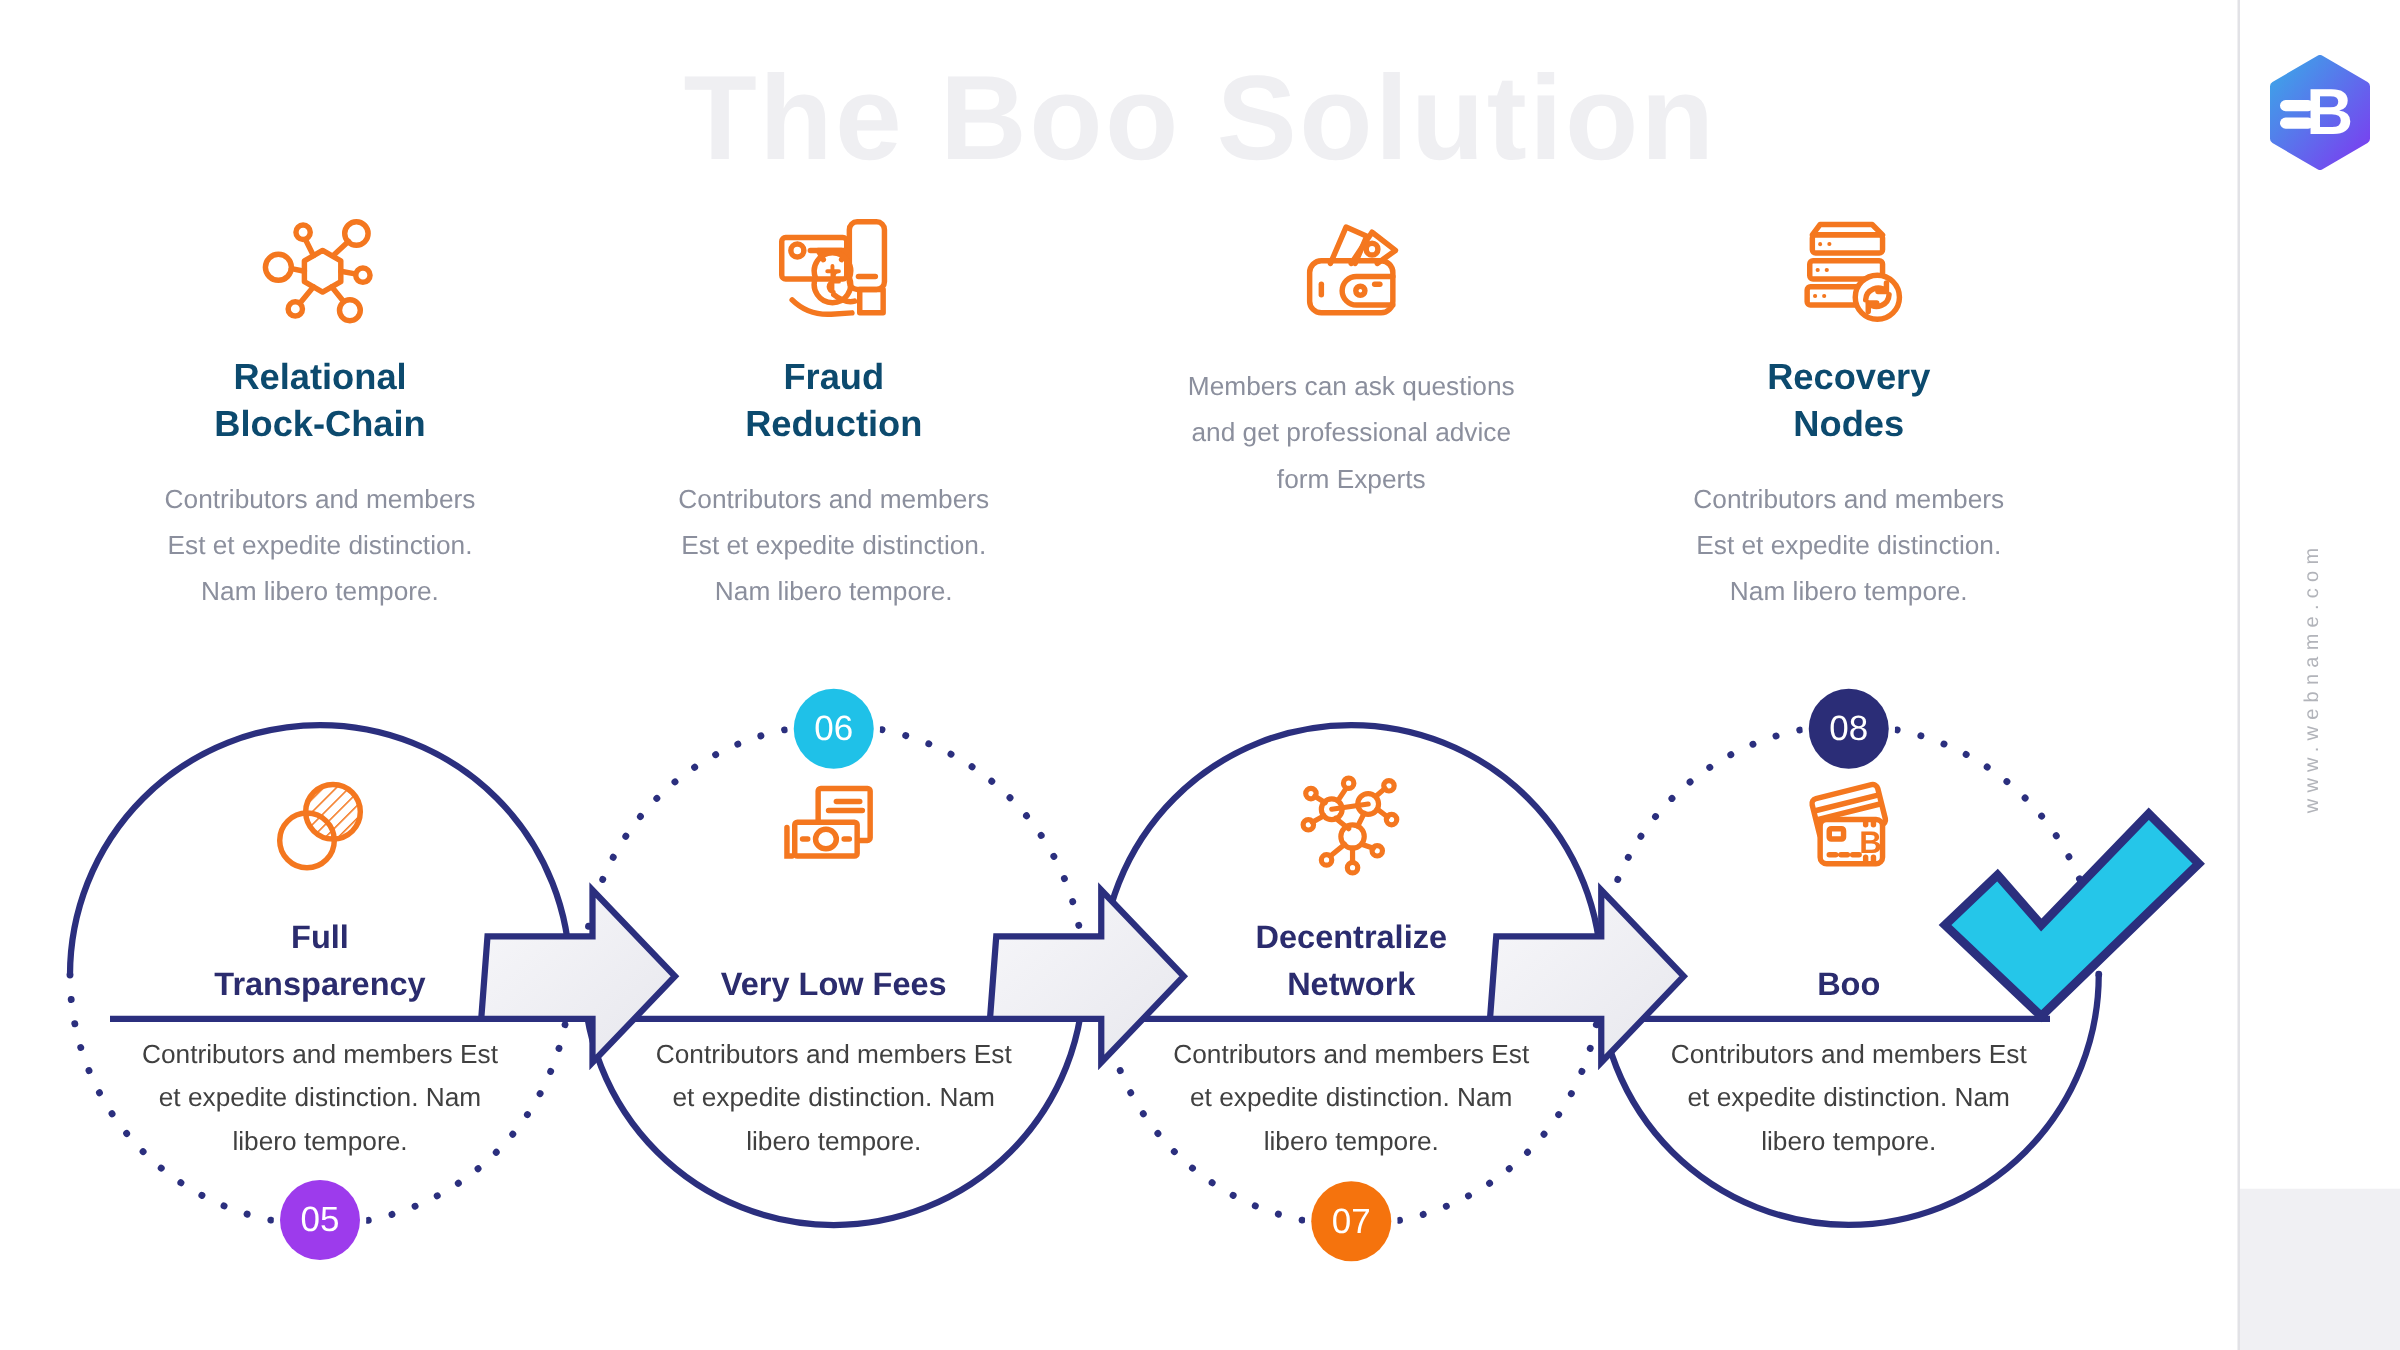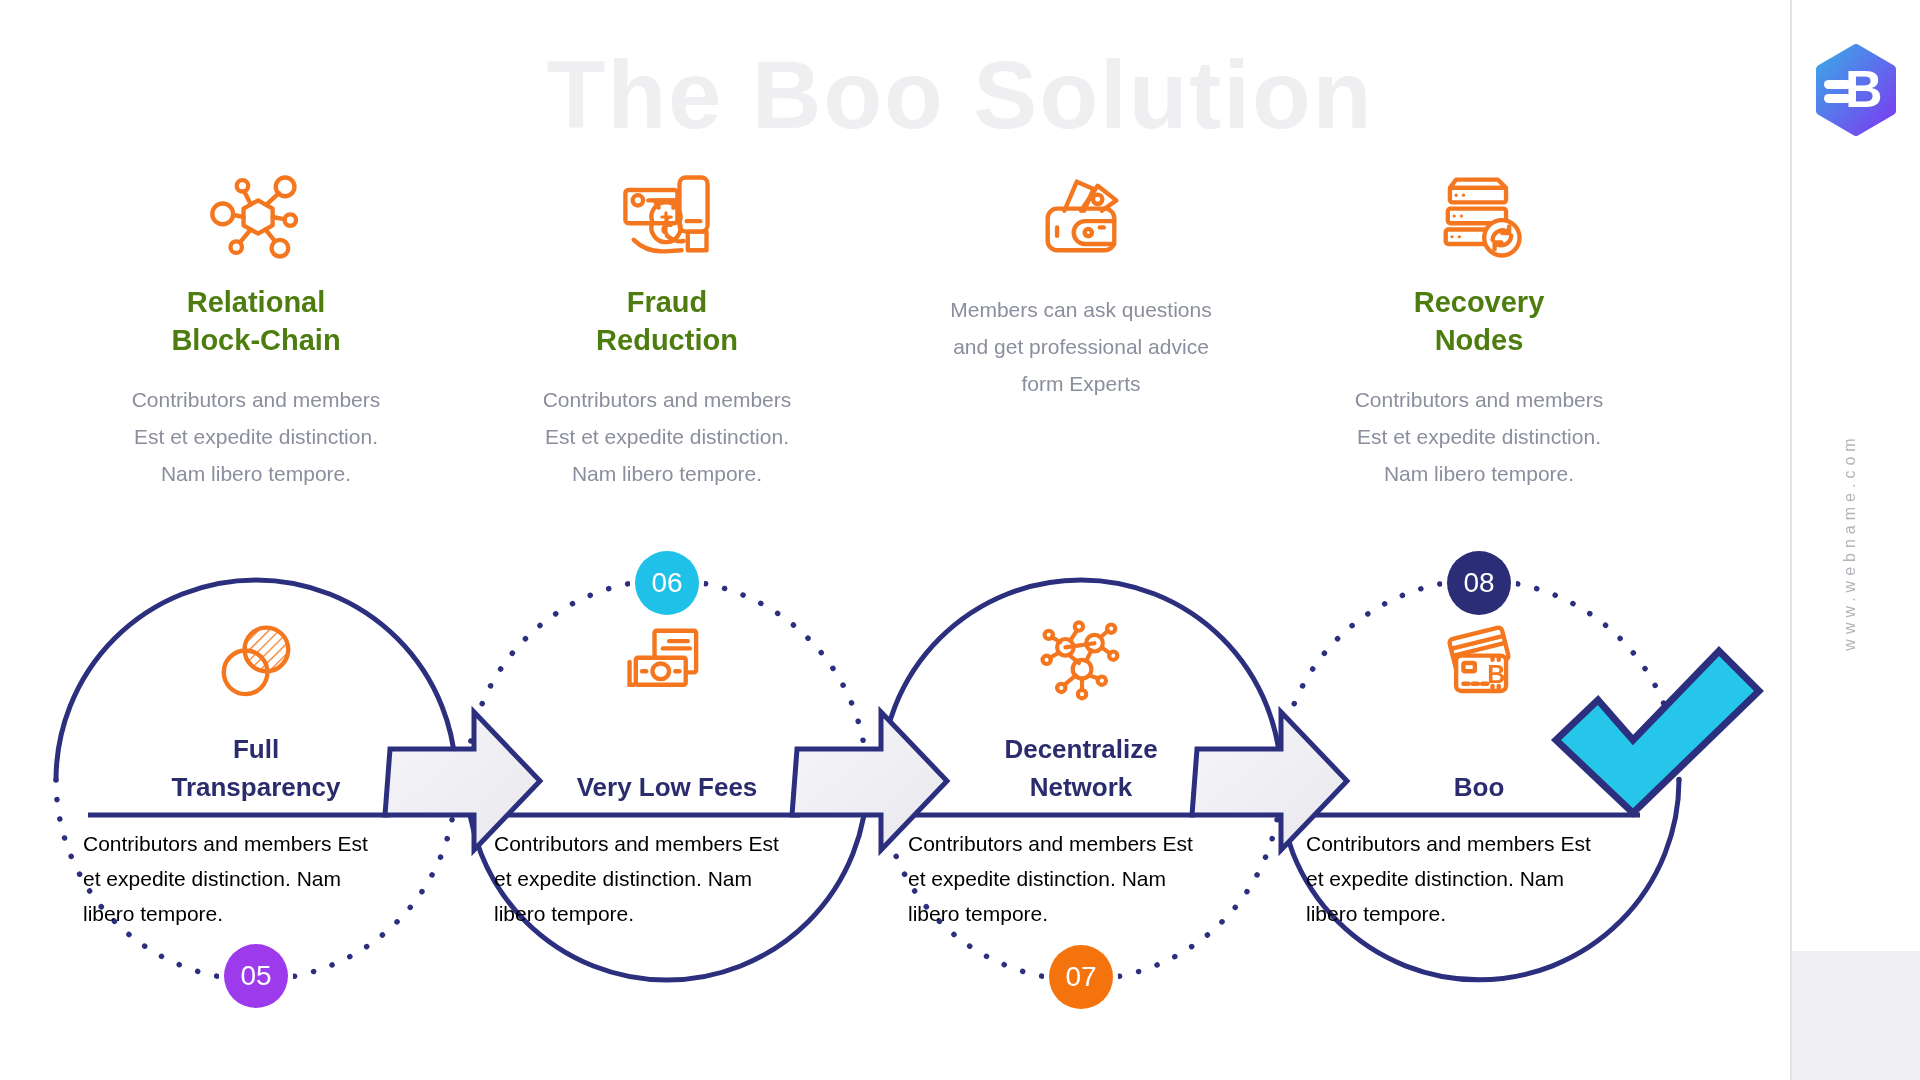--- a/index.html
+++ b/index.html
@@ -4,29 +4,29 @@
 <style>
   html,body{margin:0;padding:0;background:#fff;}
   #page{position:relative;width:1920px;height:1080px;background:#ffffff;overflow:hidden;
         font-family:"Liberation Sans",sans-serif;}
   
   .watermark{position:absolute;top:40px;left:0;width:1920px;text-align:center;
     font-size:96px;font-weight:800;color:#EFEFF2;letter-spacing:2px;}
   
   .feature{position:absolute;top:165px;width:350px;text-align:center;}
   .f-icon{width:104px;height:104px;margin:0 auto;}
-  .f-title{margin-top:14px;font-size:29px;line-height:38px;font-weight:700;color:#4d7c0f;}
+  .f-title{margin-top:14px;font-size:29px;line-height:38px;font-weight:700;color:#0c4a6e;}
   .f-desc{margin-top:22px;font-size:21px;line-height:37px;color:#8B8F9D;}
   
   #diagram{position:absolute;left:0;top:0;width:1920px;height:1080px;}
   
   .s-title{position:absolute;width:340px;bottom:274px;text-align:center;
     font-size:26px;line-height:38px;font-weight:700;color:#2B2C6E;}
-  .s-desc{position:absolute;width:346px;top:826px;text-align:left;
-    font-size:21px;line-height:35px;color:#000000;}
+  .s-desc{position:absolute;width:346px;top:826px;text-align:center;
+    font-size:21px;line-height:35px;color:#404040;}
   .s-icon{position:absolute;top:612px;width:104px;height:104px;}
   .badge{position:absolute;width:64px;height:64px;border-radius:50%;
     display:flex;align-items:center;justify-content:center;
     color:#fff;font-size:28px;font-weight:400;box-shadow:0 0 0 5px #fff;}
   
   .side-divider{position:absolute;left:1790px;top:0;width:2px;height:1080px;background:#E2E2E6;}
   .side-footer{position:absolute;left:1792px;top:951px;width:128px;height:129px;background:#F0F0F3;
     display:flex;align-items:center;justify-content:flex-end;padding-left:32px;}
   .page-num{font-size:27px;color:#989BA4;}
   .logo{position:absolute;left:1812px;top:44px;width:88px;height:92px;}

